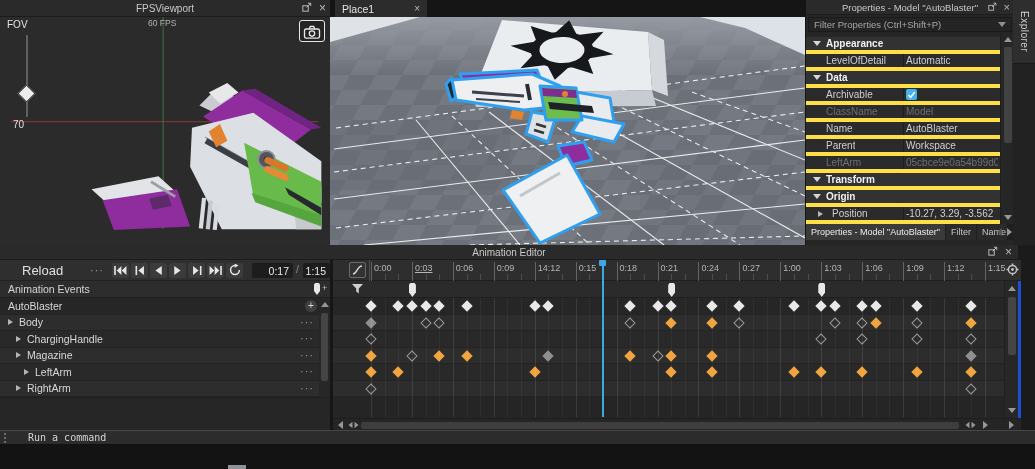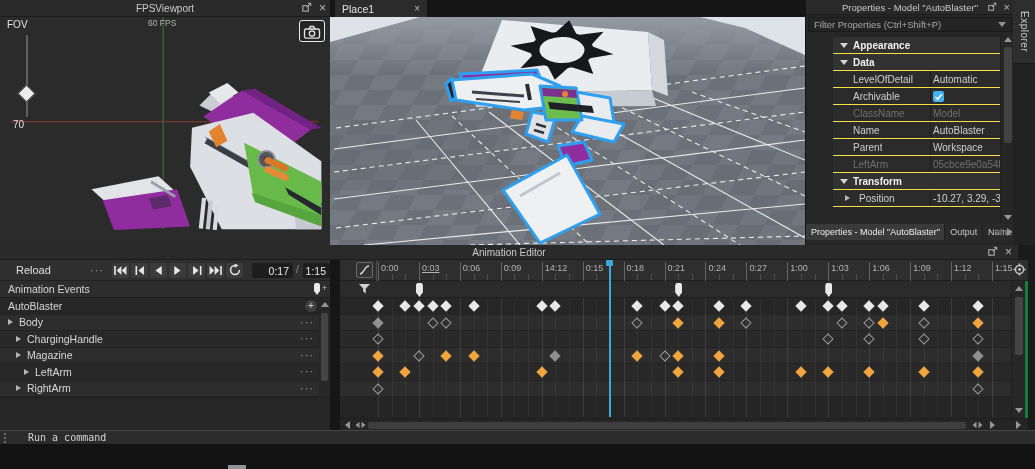--- a/index.html
+++ b/index.html
@@ -39,21 +39,21 @@
              display:flex;align-items:center;justify-content:space-between;padding:0 7px;}
   #viewport{left:330px;top:17px;width:475px;height:228px;background:#74787f;}
 
   
   #props{left:805px;top:0;width:208px;height:245px;background:#262626;border-left:1px solid #141414;}
   #props-title{left:0;top:0;width:208px;height:15px;font-size:9.5px;}
   #props-filter{position:absolute;left:2px;top:17px;width:204px;height:15px;background:#242424;border:1px solid #1a1a1a;
                 display:flex;align-items:center;color:#a6a6a6;font-size:9.5px;padding:0 5px;}
   #props-filter .caret{position:absolute;right:5px;border-top-color:#8f8f8f;}
   #prop-rows{position:absolute;left:0;top:37px;width:194px;}
-  .prow{position:relative;height:17px;display:flex;align-items:center;background:#2b2b2b;border-bottom:1px solid #fde047;font-size:10px;color:#cfcfcf;margin-left:27px;}
+  .prow{position:relative;height:17px;display:flex;align-items:center;background:#2b2b2b;border-bottom:4px solid #fde047;font-size:10px;color:#cfcfcf;}
   .prow.sect{background:#323232;color:#f0f0f0;font-weight:bold;}
   .prow .pl{position:absolute;left:20px;white-space:nowrap;overflow:hidden;max-width:76px;}
   .prow .pv{position:absolute;left:100px;white-space:nowrap;overflow:hidden;max-width:92px;}
   .prow .vdiv{position:absolute;left:97px;top:0;width:1px;height:100%;background:#1e1e1e;}
   .prow.dis .pl,.prow.dis .pv{color:#6f6f6f;}
   .cbx{position:absolute;left:100px;width:11px;height:11px;border-radius:2px;display:flex;align-items:center;justify-content:center;}
   #props-scroll{position:absolute;left:194px;top:33px;width:13px;height:191px;background:#262626;border-left:1px solid #1e1e1e;}
   #props-scroll .thumb{position:absolute;left:2.5px;top:14px;width:8px;height:96px;background:#424242;border-radius:2px;}
   #props-tabs{position:absolute;left:0;top:224px;width:208px;height:16px;background:#1f1f1f;display:flex;align-items:stretch;font-size:9px;}
   .ptab{display:flex;align-items:center;padding:0 5px;white-space:nowrap;overflow:hidden;color:#c4c4c4;background:#2a2a2a;margin-right:1px;}
@@ -64,41 +64,41 @@
   #explorer-tab{position:absolute;left:0;top:0;width:22px;height:64px;background:#2e2e2e;border-bottom:1px solid #191919;
                 display:flex;align-items:center;justify-content:center;}
   #explorer-tab span{writing-mode:vertical-rl;font-size:10px;color:#cfcfcf;letter-spacing:.5px;}
 
   
   #ae-title{left:0;top:245px;width:1018px;height:15px;font-size:10px;}
   #ae-right-fill{left:1018px;top:245px;width:17px;height:185px;background:#1b1b1b;}
   #ae-left{left:0;top:260px;width:330px;height:170px;background:#2a2a2a;border-right:1px solid #1a1a1a;}
   #ae-toolbar{position:absolute;left:0;top:0;width:330px;height:21px;background:#2f2f2f;border-bottom:1px solid #212121;
               display:flex;align-items:center;}
-  #reload-label{position:absolute;left:16px;font-size:11px;color:#e0e0e0;}
+  #reload-label{position:absolute;left:22px;font-size:13px;color:#e0e0e0;}
   #ae-toolbar .dots{position:absolute;left:90px;}
   #playback{position:absolute;left:112px;display:flex;gap:2px;}
   .pb{width:17px;height:15px;background:#3b3b3b;border-radius:2px;display:flex;align-items:center;justify-content:center;}
   .tbox{position:absolute;top:3px;height:15px;background:#1d1d1d;border-radius:2px;color:#e8e8e8;font-size:10.5px;
         display:flex;align-items:center;justify-content:flex-end;padding:0 4px;}
   #time-cur{left:252px;width:41px;}
   #time-slash{position:absolute;left:296px;top:3px;color:#8a8a8a;font-size:10.5px;}
   #time-total{left:303px;width:27px;}
   #ae-events-row{position:absolute;left:0;top:21px;width:330px;height:17px;background:#2d2d2d;border-bottom:1px solid #1f1f1f;
                  display:flex;align-items:center;}
   #ae-events-row .lbl{position:absolute;left:8px;font-size:10.5px;color:#d5d5d5;}
   .evpill{width:6px;height:12px;background:#e8e8e8;clip-path:polygon(18% 0,82% 0,100% 14%,100% 66%,50% 100%,0 66%,0 14%);}
   #tree{position:absolute;left:0;top:38px;width:330px;}
   .trow{position:relative;height:16.5px;display:flex;align-items:center;font-size:10.5px;color:#d8d8d8;border-bottom:1px solid #232323;}
   .trow .dots{position:absolute;left:300px;}
   #tree-scroll{position:absolute;left:319px;top:38px;width:11px;height:110px;background:#272727;}
   #tree-scroll .thumb{position:absolute;left:2px;top:15px;width:7px;height:68px;background:#454545;border-radius:2px;}
   #ae-left-bottom{position:absolute;left:0;top:137px;width:330px;height:33px;background:#262626;border-top:1px solid #1f1f1f;}
 
-  #timeline{left:340px;top:260px;width:688px;height:170px;background:#15803d;}
+  #timeline{left:333px;top:260px;width:688px;height:170px;background:#1d4ed8;}
   #ruler{position:absolute;left:0;top:0;width:688px;height:21px;background:#2e2e2e;border-bottom:1px solid #1f1f1f;}
   .rlab{position:absolute;top:3px;font-size:9px;color:#b5b5b5;white-space:nowrap;}
   .rtick{position:absolute;width:1px;background:rgba(255,255,255,.26);}
   .rtick.minor{background:rgba(255,255,255,.15);}
   #curve-btn{position:absolute;left:16px;top:2px;width:17px;height:16px;border:1px solid #6a6a6a;border-radius:2px;
              display:flex;align-items:center;justify-content:center;background:#333;}
   #tl-events{position:absolute;left:0;top:21px;width:675px;height:17px;background:#2b2b2b;border-bottom:1px solid #1f1f1f;}
   #funnel{position:absolute;left:19px;top:3px;}
   #tl-rows{position:absolute;left:0;top:38px;width:671px;}
   .tlrow{position:relative;height:16.5px;border-bottom:1px solid #232323;}
@@ -305,28 +305,28 @@
     </div>
     <div id="props-filter">
       <span>Filter Properties (Ctrl+Shift+P)</span>
       <span class="caret"></span>
     </div>
     <div id="prop-rows">
         <div class="prow sect">
           <div class="caret" style="position: absolute; left: 7px;"></div>
           <div class="pl">Appearance</div>
         </div>
-        <div class="prow sect">
-          <div class="caret" style="position: absolute; left: 7px;"></div>
-          <div class="pl">Data</div>
-        </div>
         <div class="prow">
           <div class="vdiv"></div>
           <div class="pl">LevelOfDetail</div>
           <div class="pv">Automatic</div>
+        </div>
+        <div class="prow sect">
+          <div class="caret" style="position: absolute; left: 7px;"></div>
+          <div class="pl">Data</div>
         </div>
         <div class="prow">
           <div class="vdiv"></div>
           <div class="pl">Archivable</div>
           <div class="cbx" style="background: rgb(69, 177, 240);">
             <svg width="9" height="9" viewBox="0 0 10 10">
               <path d="M1.5 5.5 L4 8 L8.5 2.5" stroke="#fff" stroke-width="1.8" fill="none"></path>
             </svg>
           </div>
         </div>
@@ -347,35 +347,39 @@
         </div>
         <div class="prow dis">
           <div class="vdiv"></div>
           <div class="pl">LeftArm</div>
           <div class="pv">05cbce9e0a54b99d06...</div>
         </div>
         <div class="prow sect">
           <div class="caret" style="position: absolute; left: 7px;"></div>
           <div class="pl">Transform</div>
         </div>
+        <div class="prow sect">
+          <div class="caret" style="position: absolute; left: 7px;"></div>
+          <div class="pl">Origin</div>
+        </div>
         <div class="prow">
           <div class="vdiv"></div>
           <div class="exp" style="position: absolute; left: 12px;"></div>
           <div class="pl" style="left: 26px;">Position</div>
           <div class="pv">-10.27, 3.29, -3.562</div>
         </div>
       </div>
     <div id="props-scroll">
       <div class="arr up" style="position:absolute;left:2.5px;top:4px"></div>
       <div class="thumb"></div>
       <div class="arr down" style="position:absolute;left:2.5px;bottom:4px"></div>
     </div>
     <div id="props-tabs">
         <div class="ptab active">Properties - Model "AutoBlaster"</div>
-        <div class="ptab">Output</div>
+        <div class="ptab">Filter</div>
         <div class="ptab" style="max-width: 30px;">Name</div>
         <div style="position: absolute; right: 2px; top: 0px; height: 16px; display: flex; align-items: center; gap: 5px;">
           <div class="arr left" style="border-right-color: rgb(90, 90, 90);"></div>
           <div class="arr right"></div>
         </div>
       </div>
   </div>
 
   <div id="explorer-strip" class="abs">
     <div id="explorer-tab">

